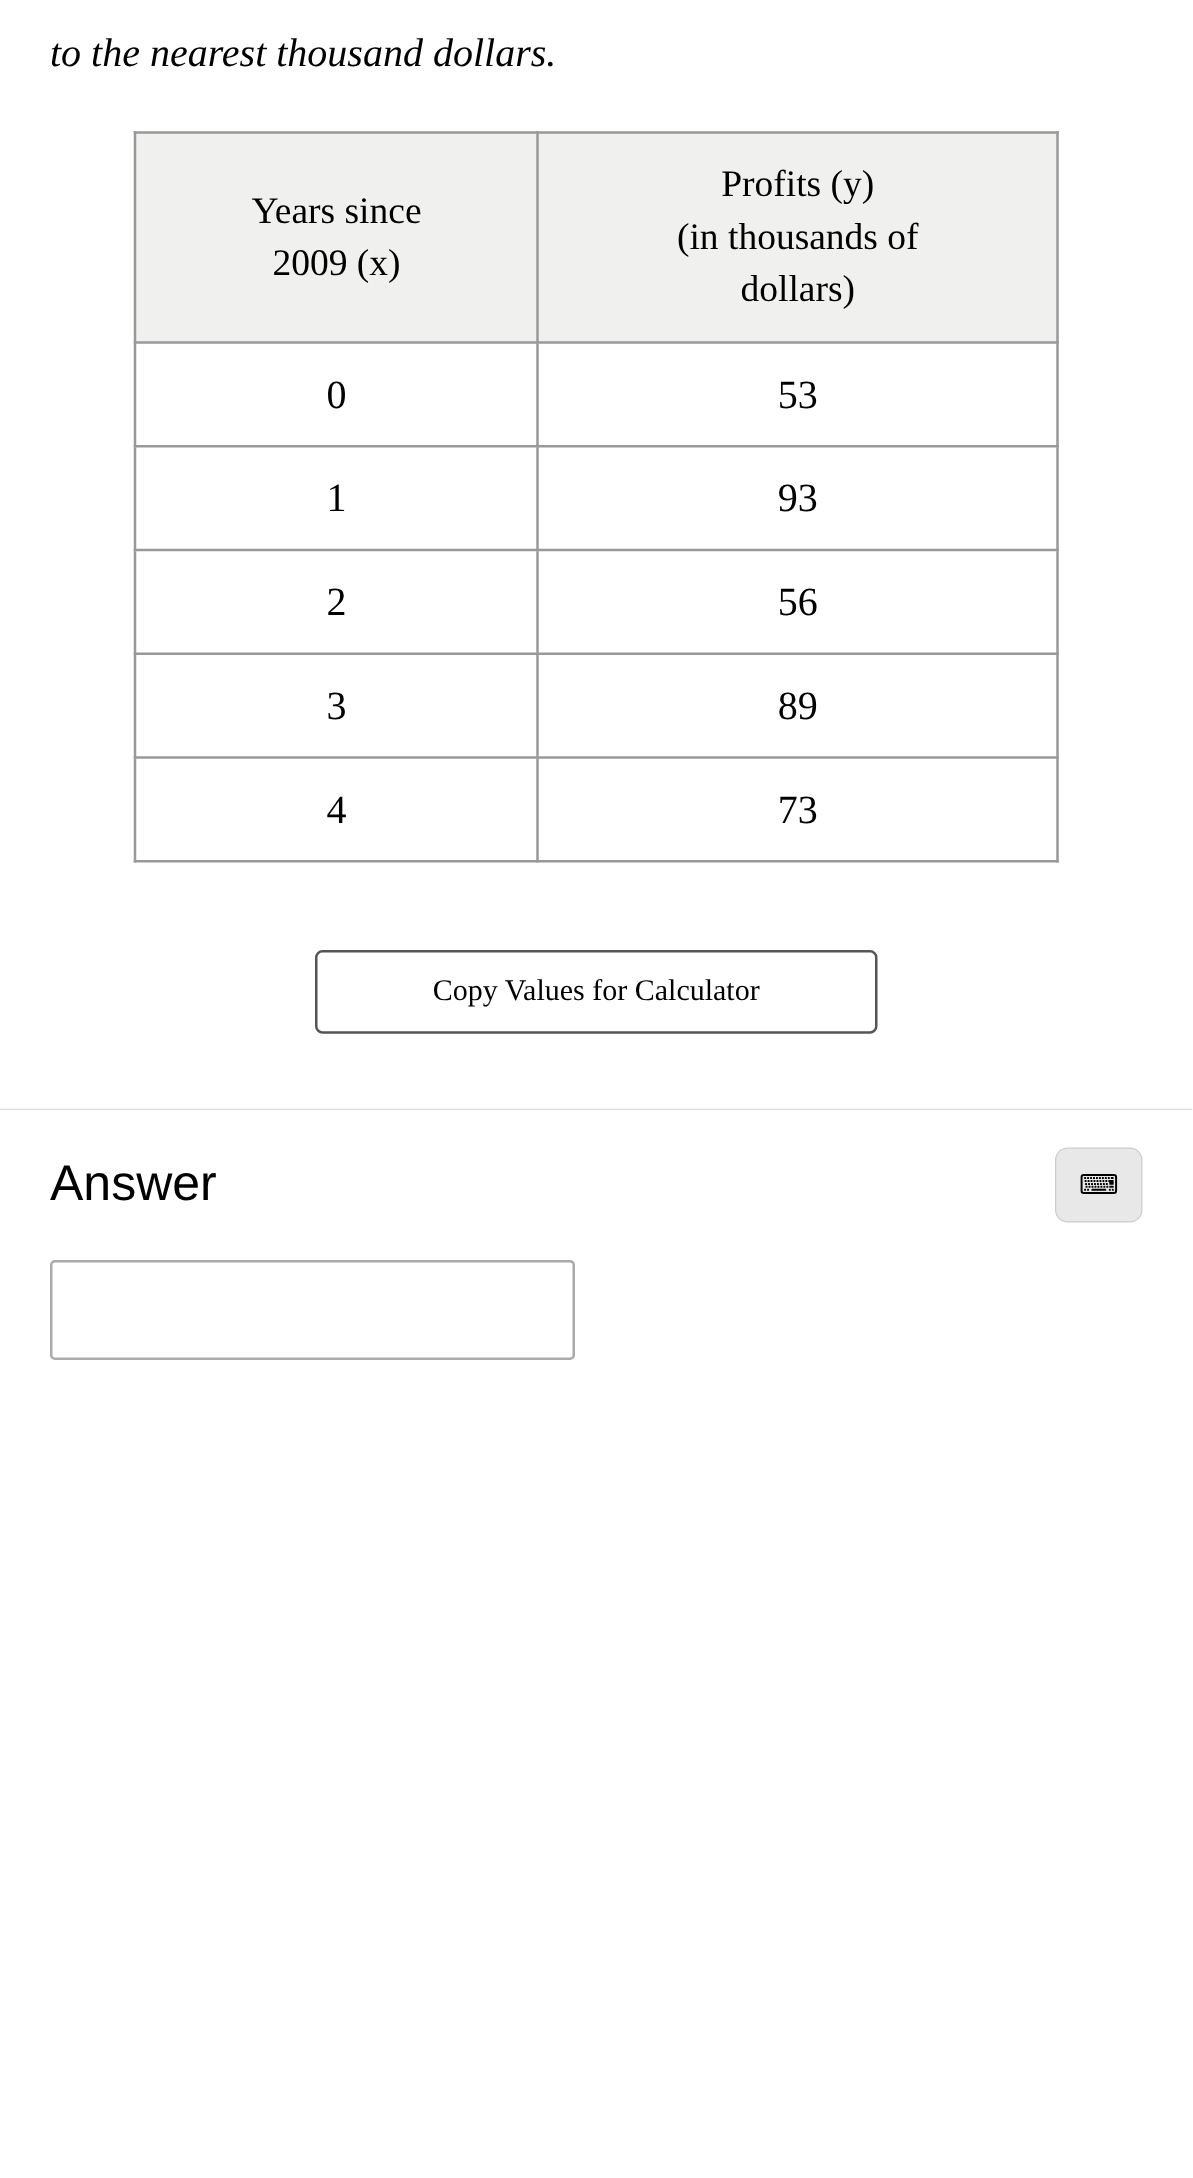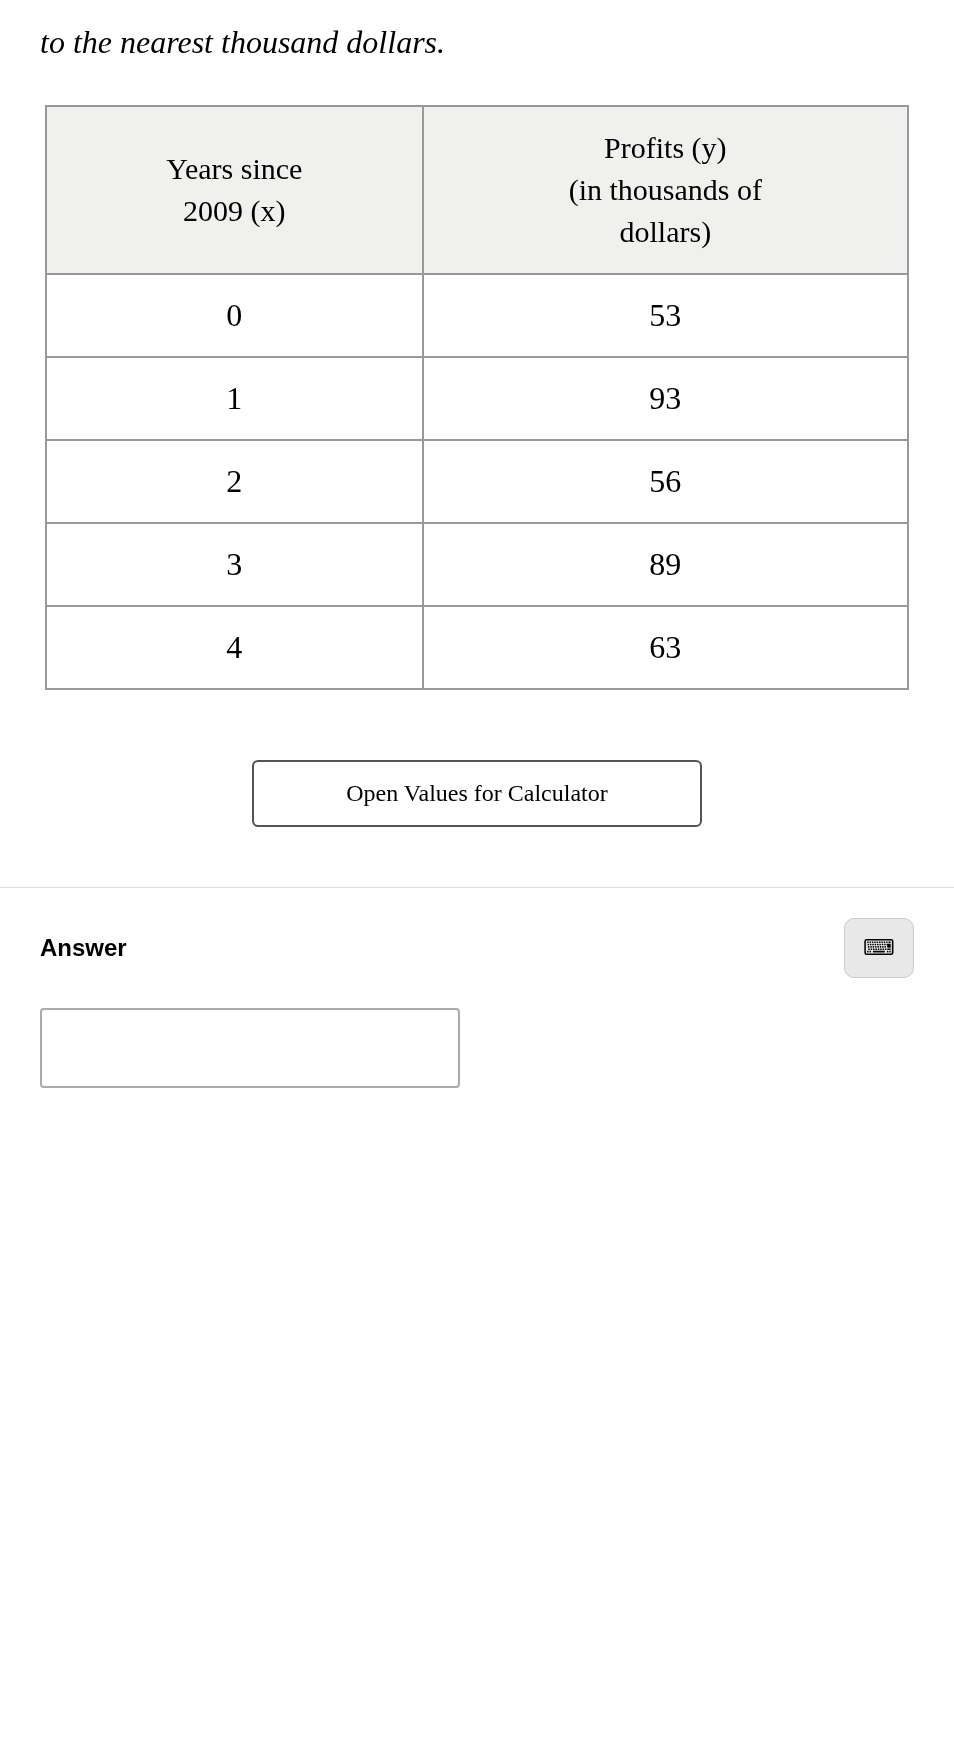--- a/index.html
+++ b/index.html
@@ -23,21 +23,21 @@
       padding: 20px 20px 30px 40px;
       line-height: 1.4;
     }
 
     .table-container {
       padding: 10px 40px 40px 40px;
     }
 
     table {
       border-collapse: collapse;
-      width: 864px;
+      width: 740px;
       margin: 0 auto;
       font-size: 30px;
     }
 
     th {
       background-color: #f0f0ee;
       border: 2px solid #999;
       padding: 20px 30px;
       text-align: center;
       font-weight: normal;
@@ -81,22 +81,22 @@
     }
 
     .answer-header {
       display: flex;
       justify-content: space-between;
       align-items: center;
       margin-bottom: 30px;
     }
 
     .answer-label {
-      font-size: 24px;
-      font-weight: bold;
+      font-size: 40px;
+      font-weight: normal;
       font-family: Arial, sans-serif;
     }
 
     .keyboard-button {
       width: 70px;
       height: 60px;
       background: #e8e8e8;
       border: 1px solid #ccc;
       border-radius: 10px;
       display: flex;
@@ -149,28 +149,28 @@
         <tr>
           <td>2</td>
           <td>56</td>
         </tr>
         <tr>
           <td>3</td>
           <td>89</td>
         </tr>
         <tr>
           <td>4</td>
-          <td>63</td>
+          <td>73</td>
         </tr>
       </tbody>
   </table>
 </div>
 
 <div class="buttons-container">
-  <button class="action-button">Open Values for Calculator</button>
+  <button class="action-button">Copy Values for Calculator</button>
 </div>
 
 <div class="answer-section">
   <div class="answer-header">
     <span class="answer-label">Answer</span>
     <div class="keyboard-button">
       <span>⌨</span>
     </div>
   </div>
   <input class="regression-input" type="text" placeholder="" style="">

